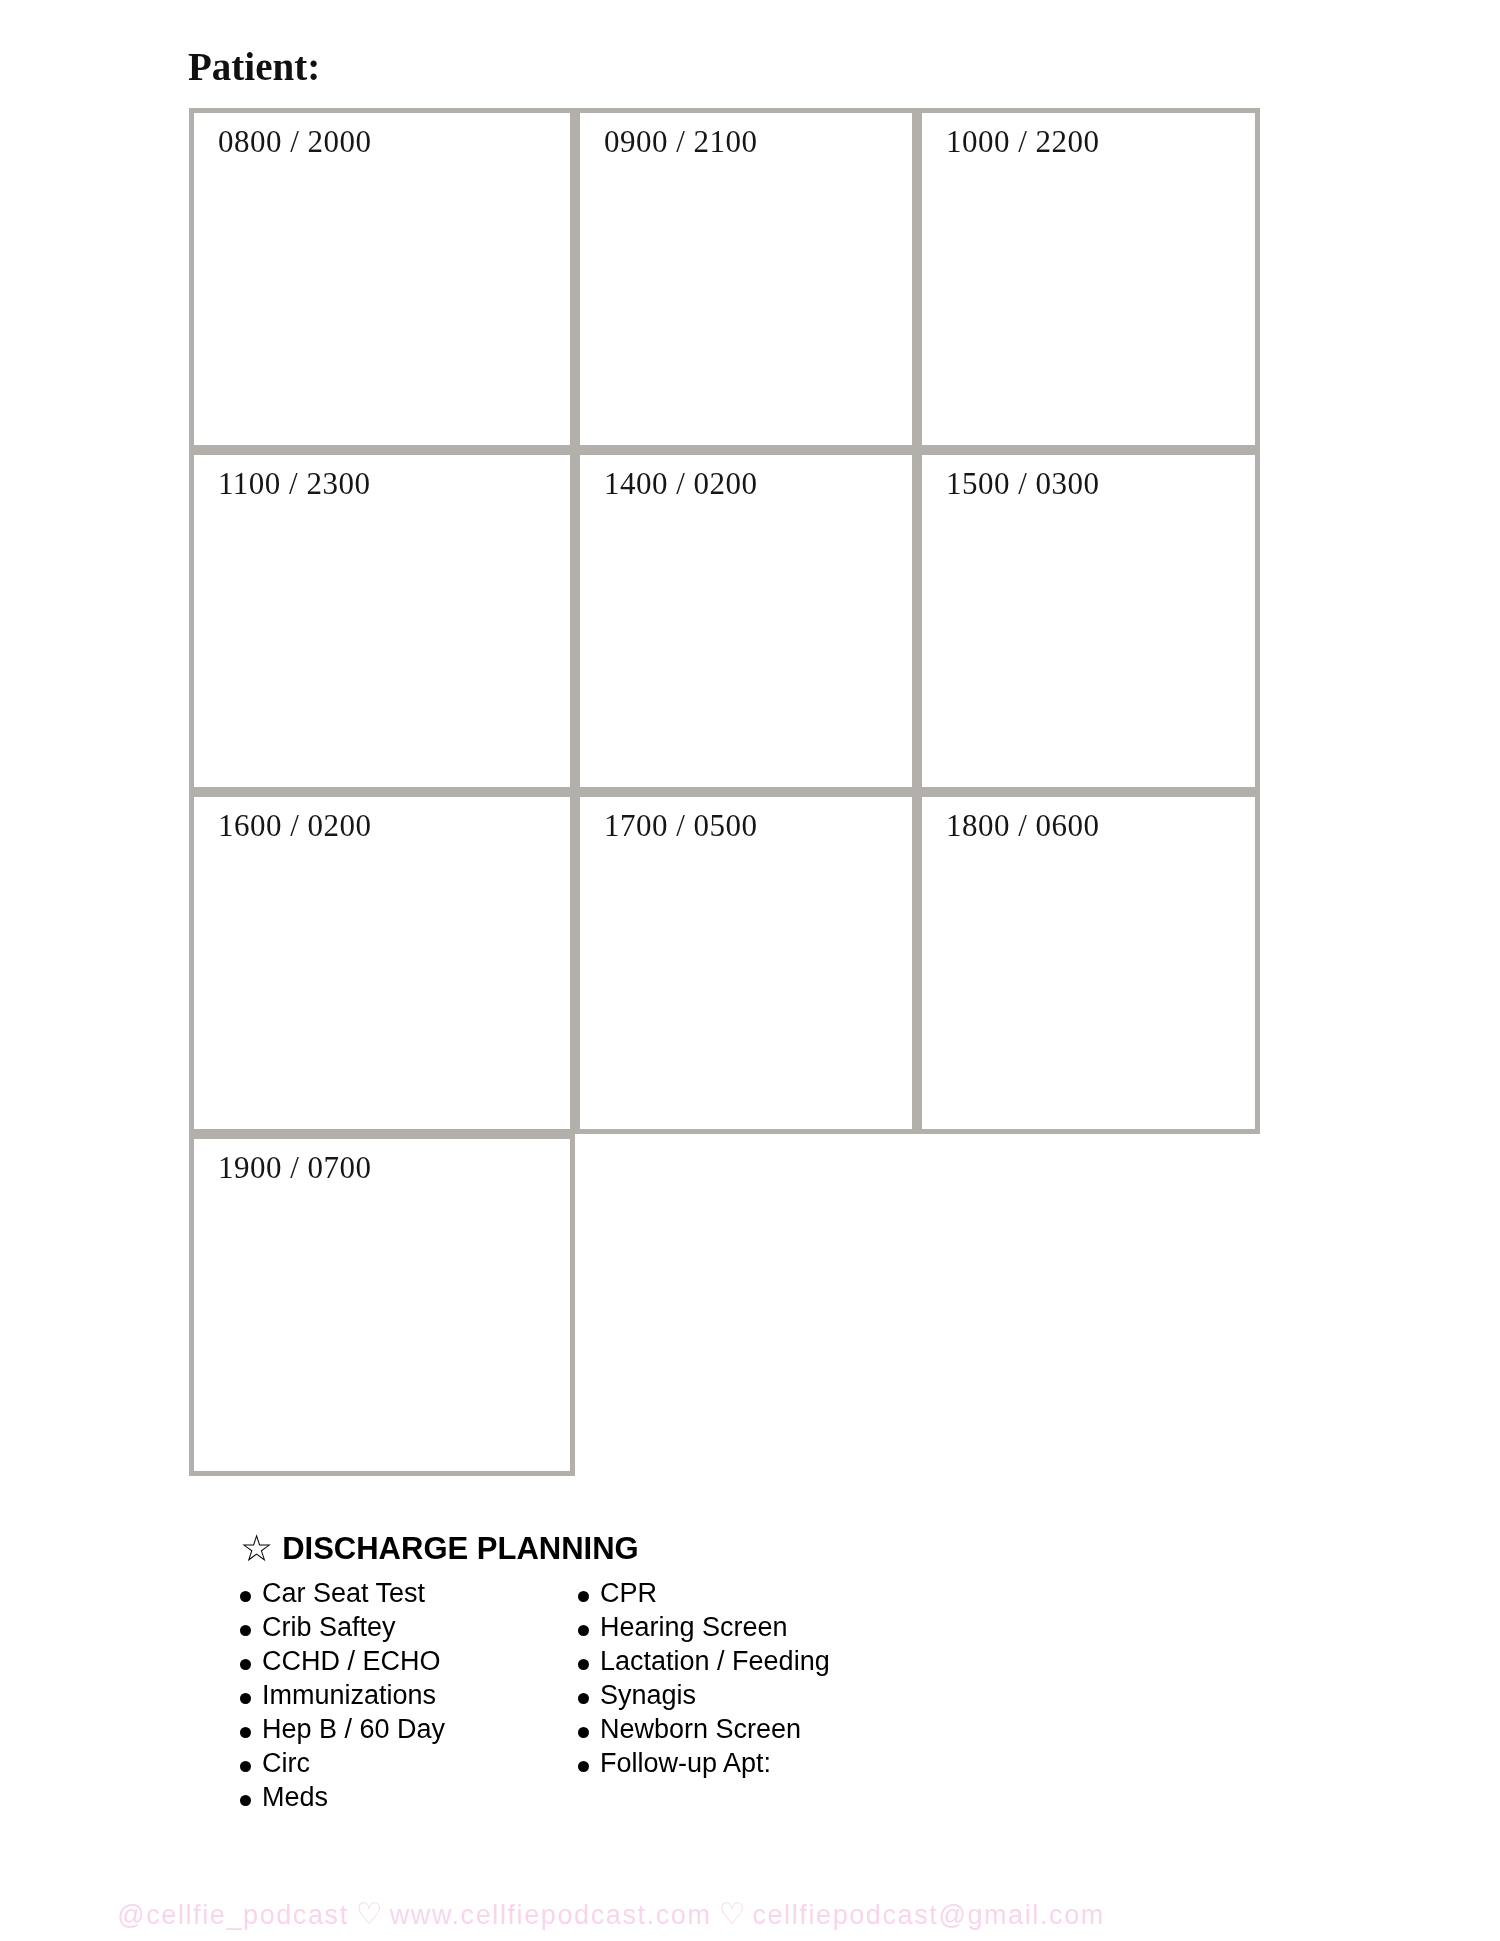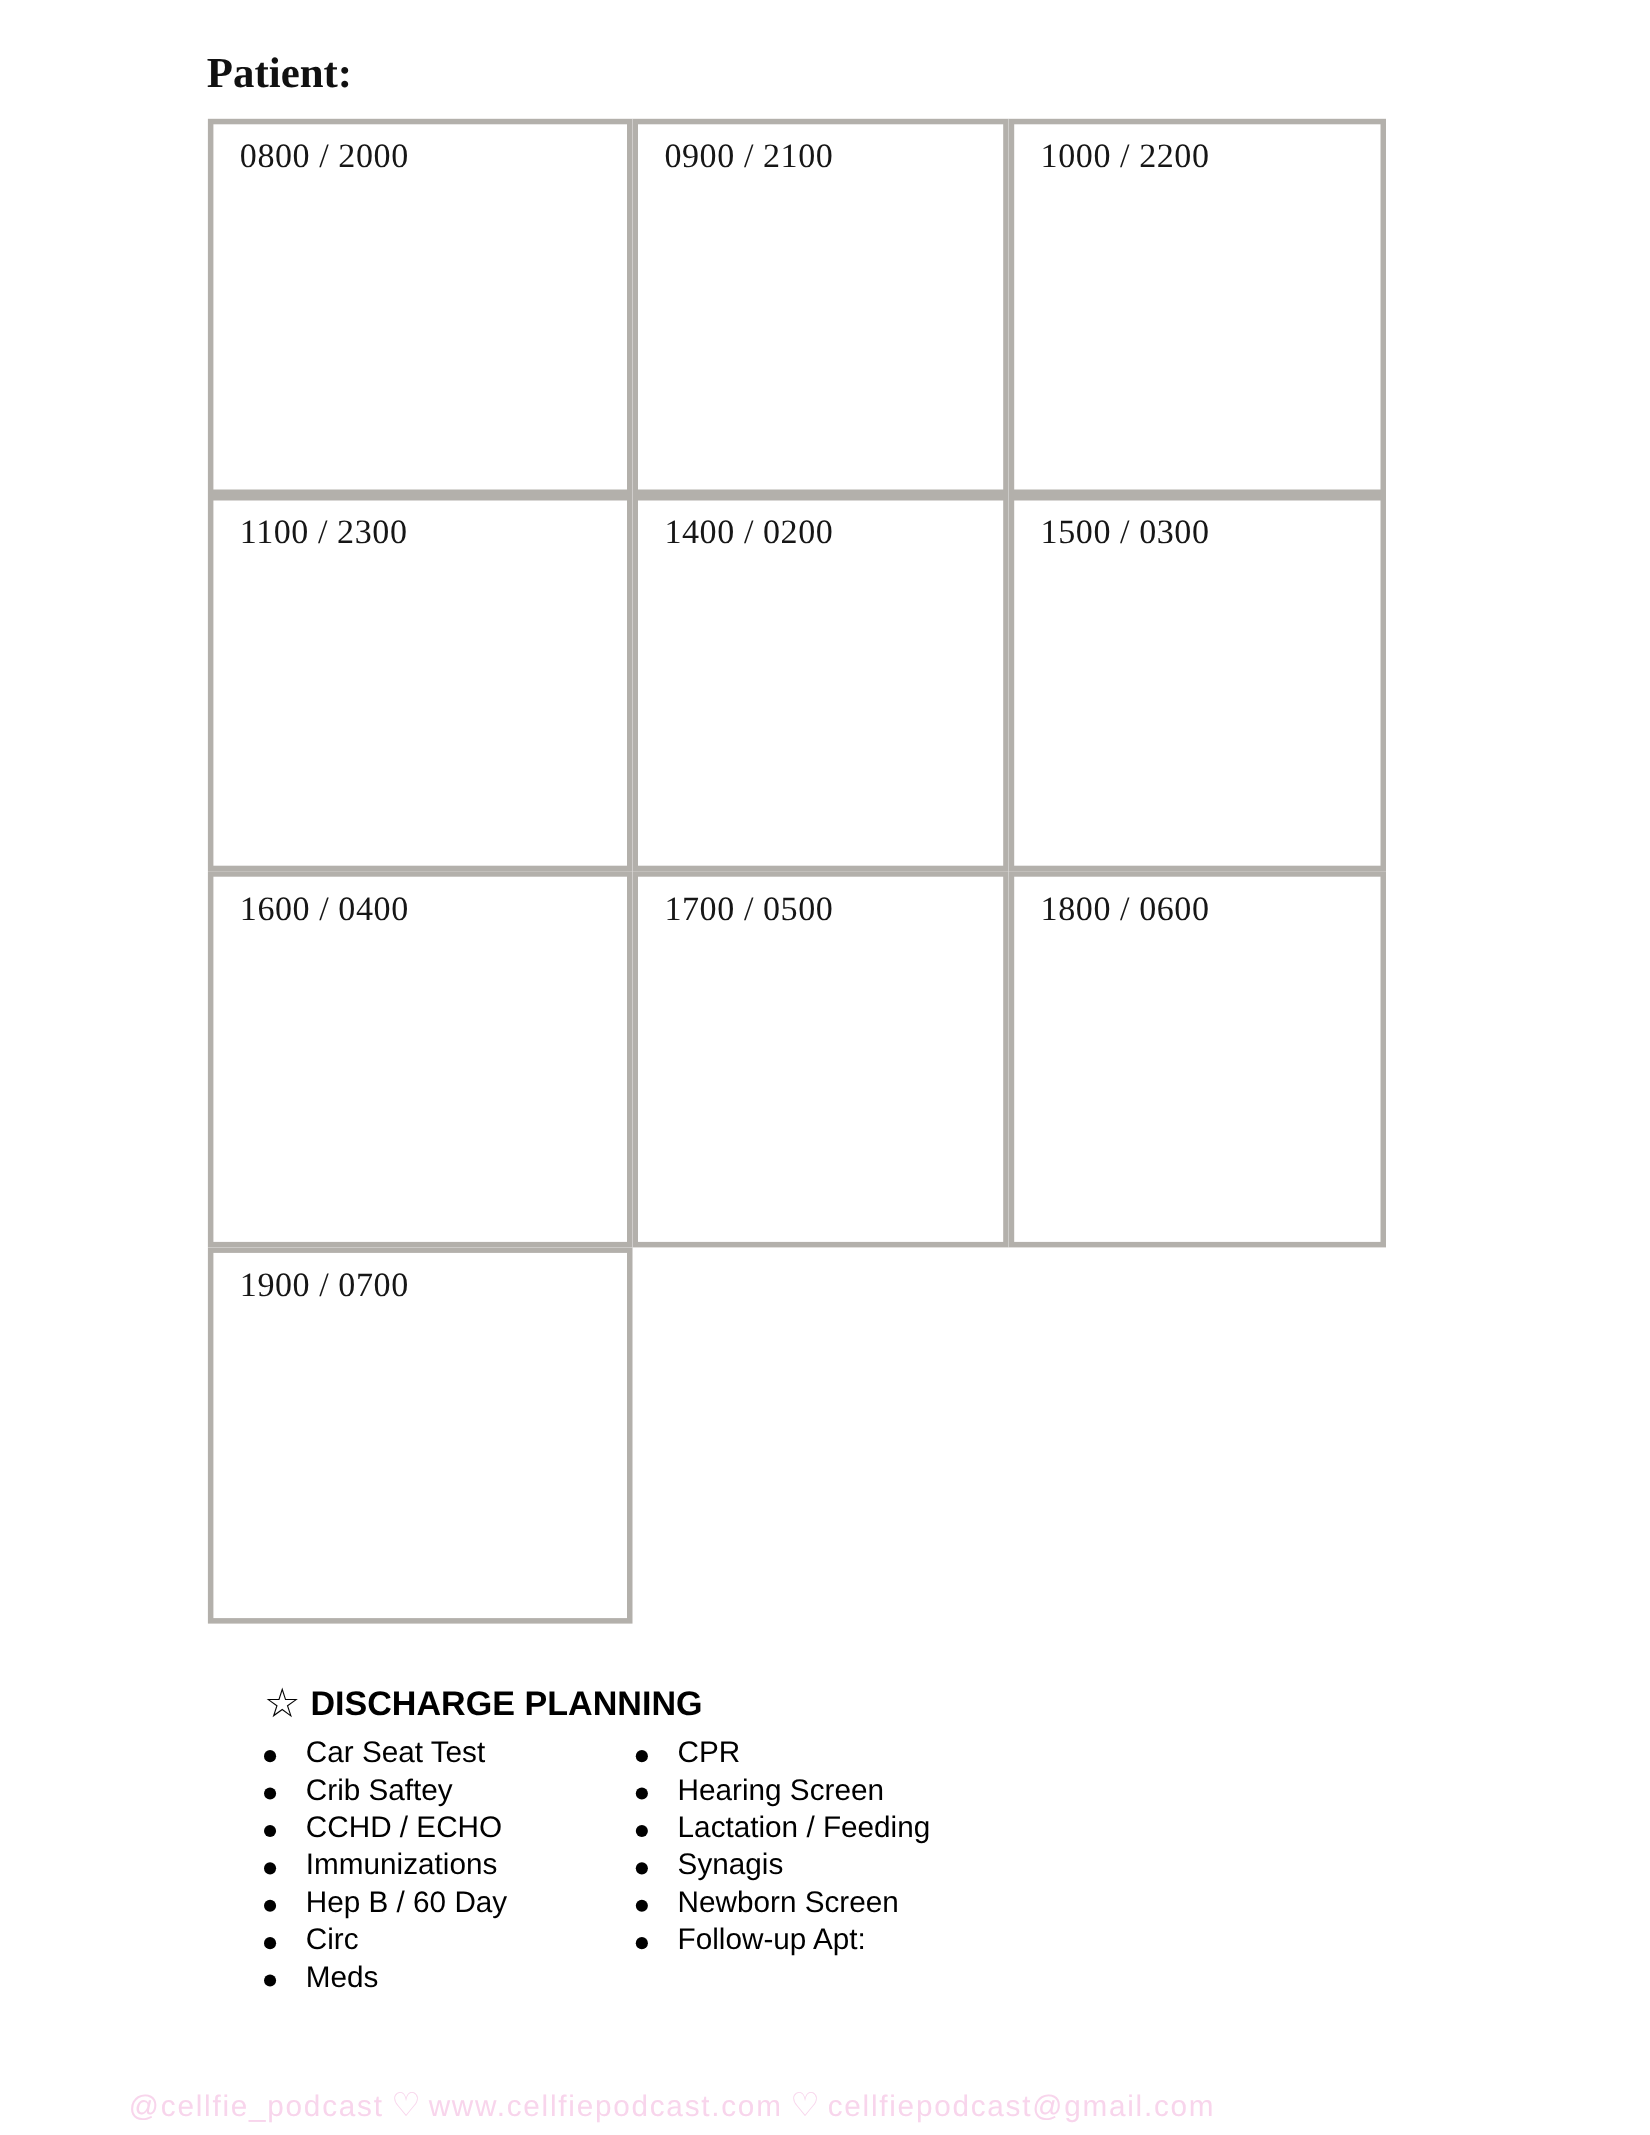--- a/index.html
+++ b/index.html
@@ -64,21 +64,21 @@
     font-weight: normal;
     font-size: 37px;
     line-height: 36px;
   }
   .dp-columns { display: flex; margin-top: 9px; }
   .dp-col { list-style: none; margin: 0; padding: 0; }
   .dp-col-left { width: 338px; }
   .dp-item {
     display: flex;
     align-items: center;
-    gap: 27px;
+    gap: 11px;
     height: 34px;
     font-size: 27px;
   }
   .bullet-dot {
     width: 11px;
     height: 11px;
     border-radius: 50%;
     background: #000000;
     flex: 0 0 auto;
     margin-top: 6px;
@@ -123,21 +123,21 @@
     <div class="time-cell">
       <span class="time-label">1100 / 2300</span>
     </div>
     <div class="time-cell">
       <span class="time-label">1400 / 0200</span>
     </div>
     <div class="time-cell">
       <span class="time-label">1500 / 0300</span>
     </div>
     <div class="time-cell">
-      <span class="time-label">1600 / 0400</span>
+      <span class="time-label">1600 / 0200</span>
     </div>
     <div class="time-cell">
       <span class="time-label">1700 / 0500</span>
     </div>
     <div class="time-cell">
       <span class="time-label">1800 / 0600</span>
     </div>
     <div class="time-cell">
       <span class="time-label">1900 / 0700</span>
     </div>

